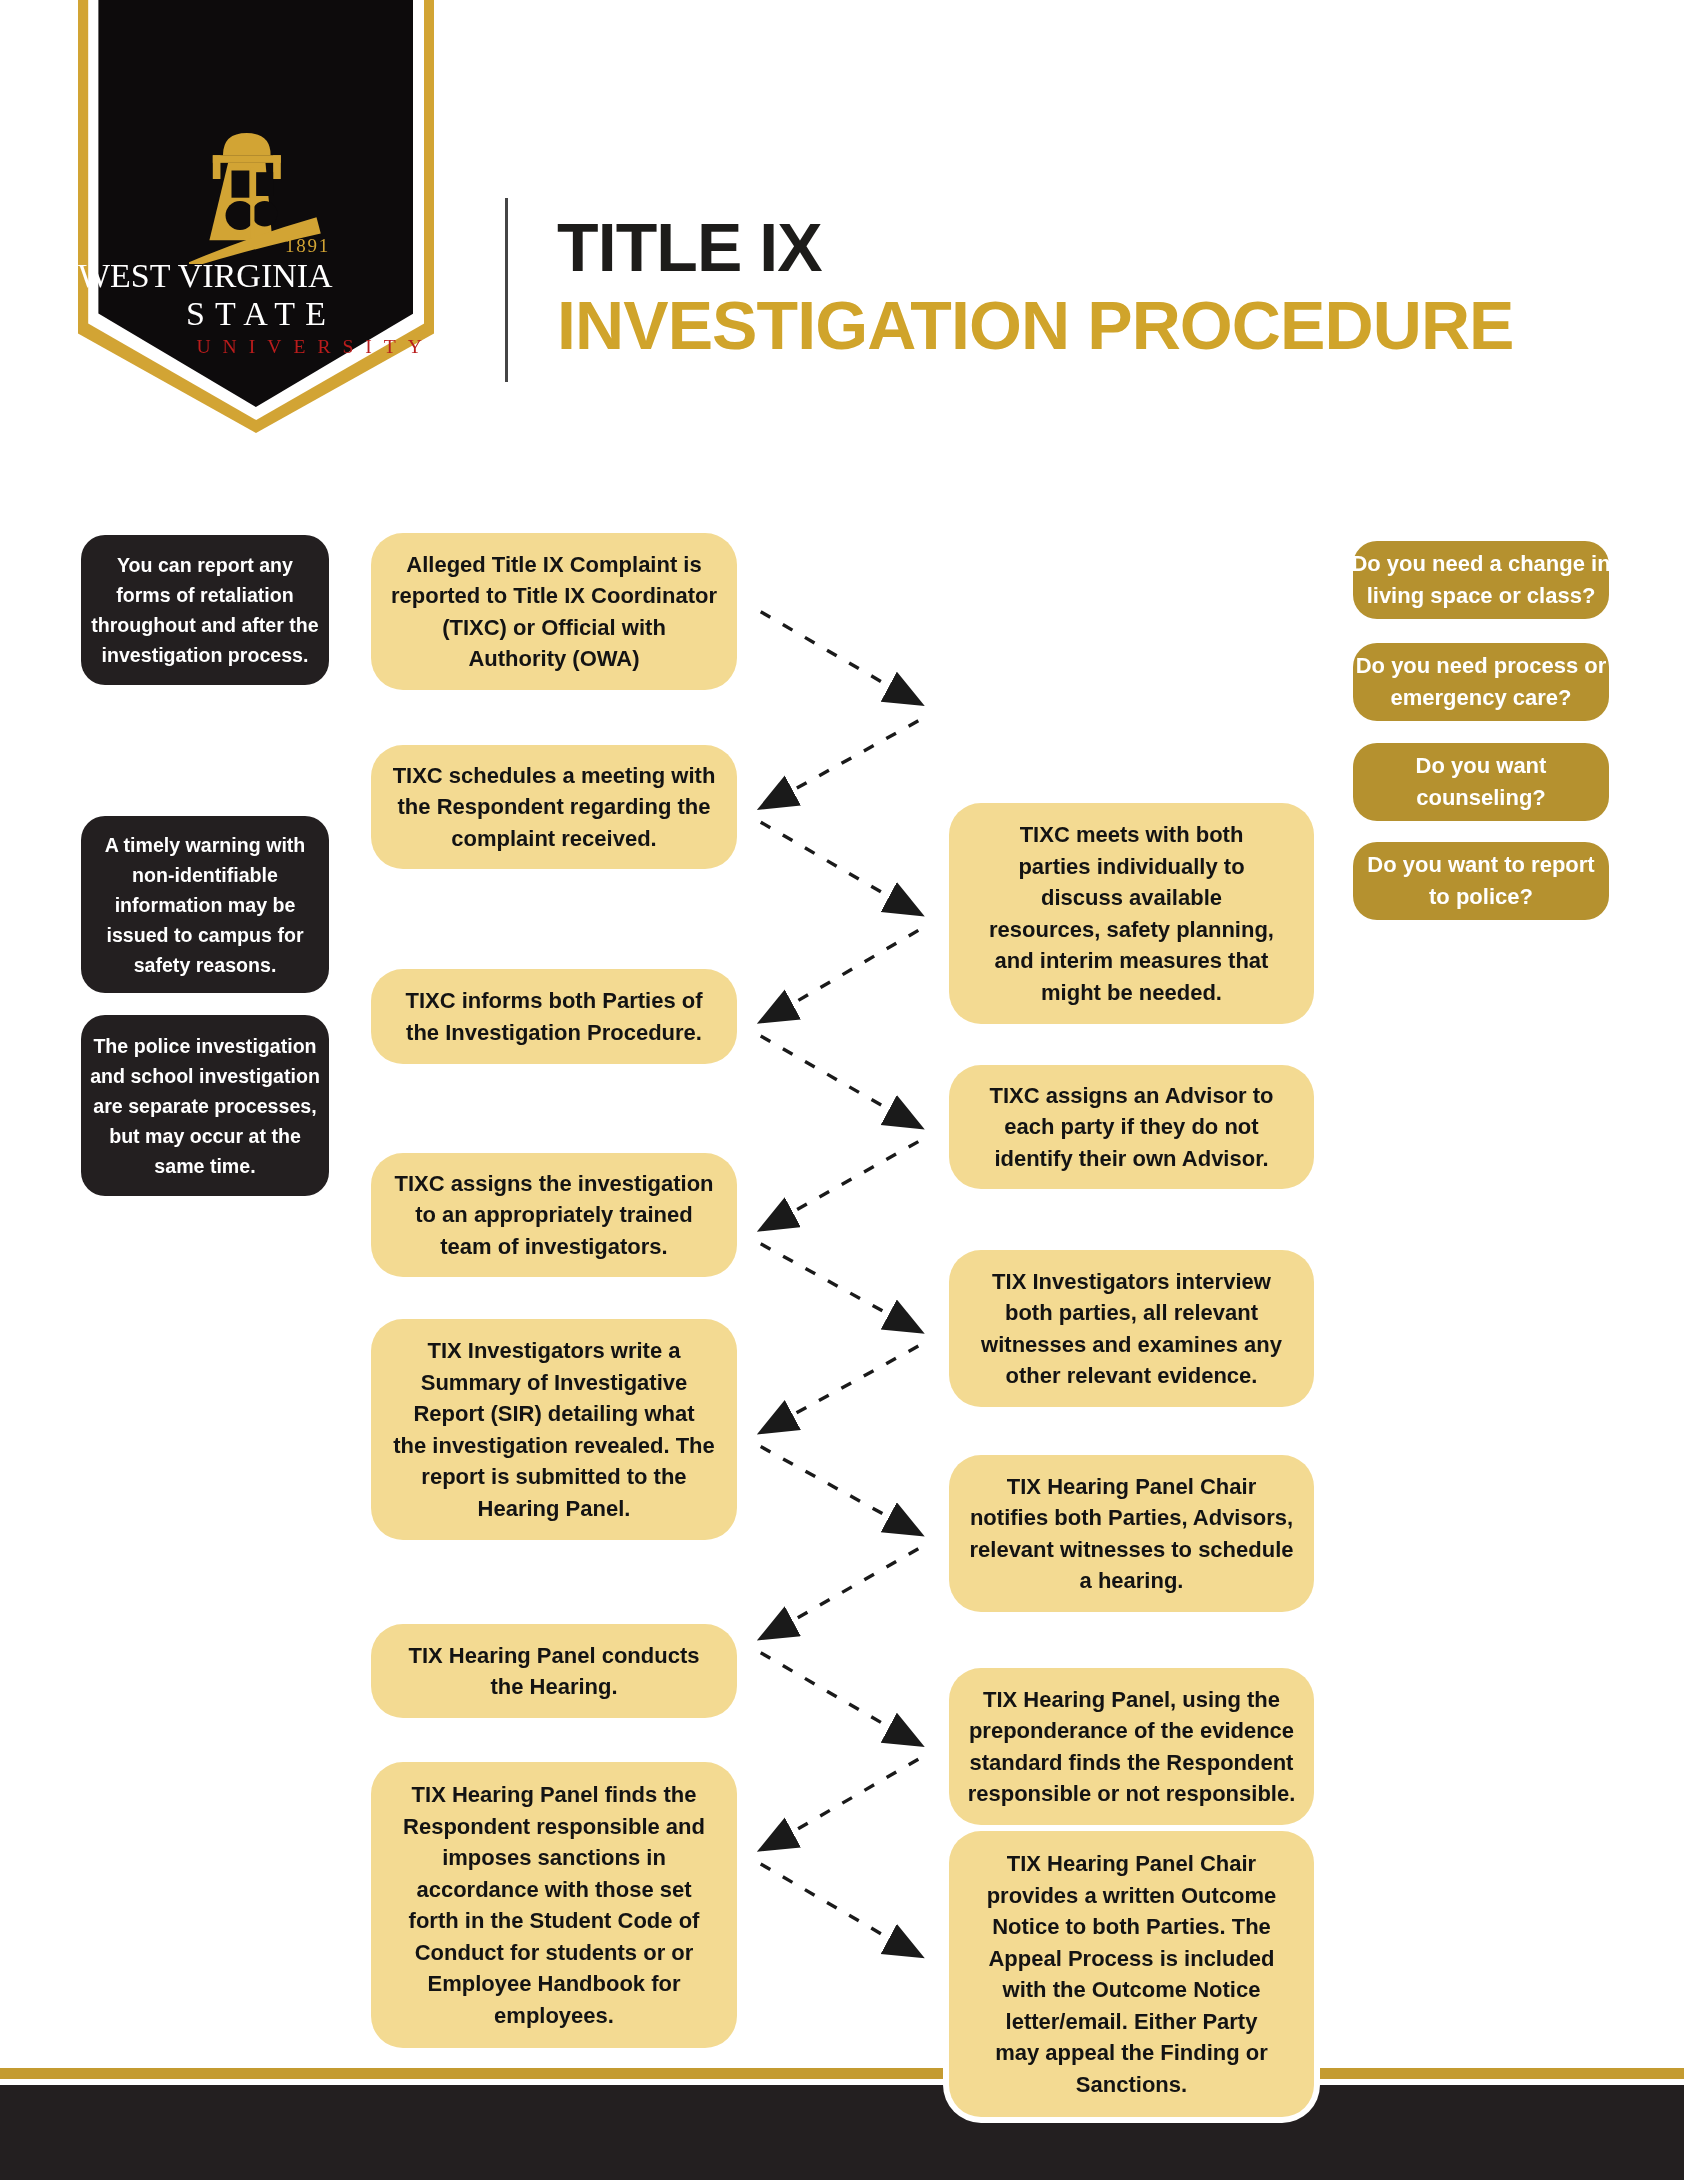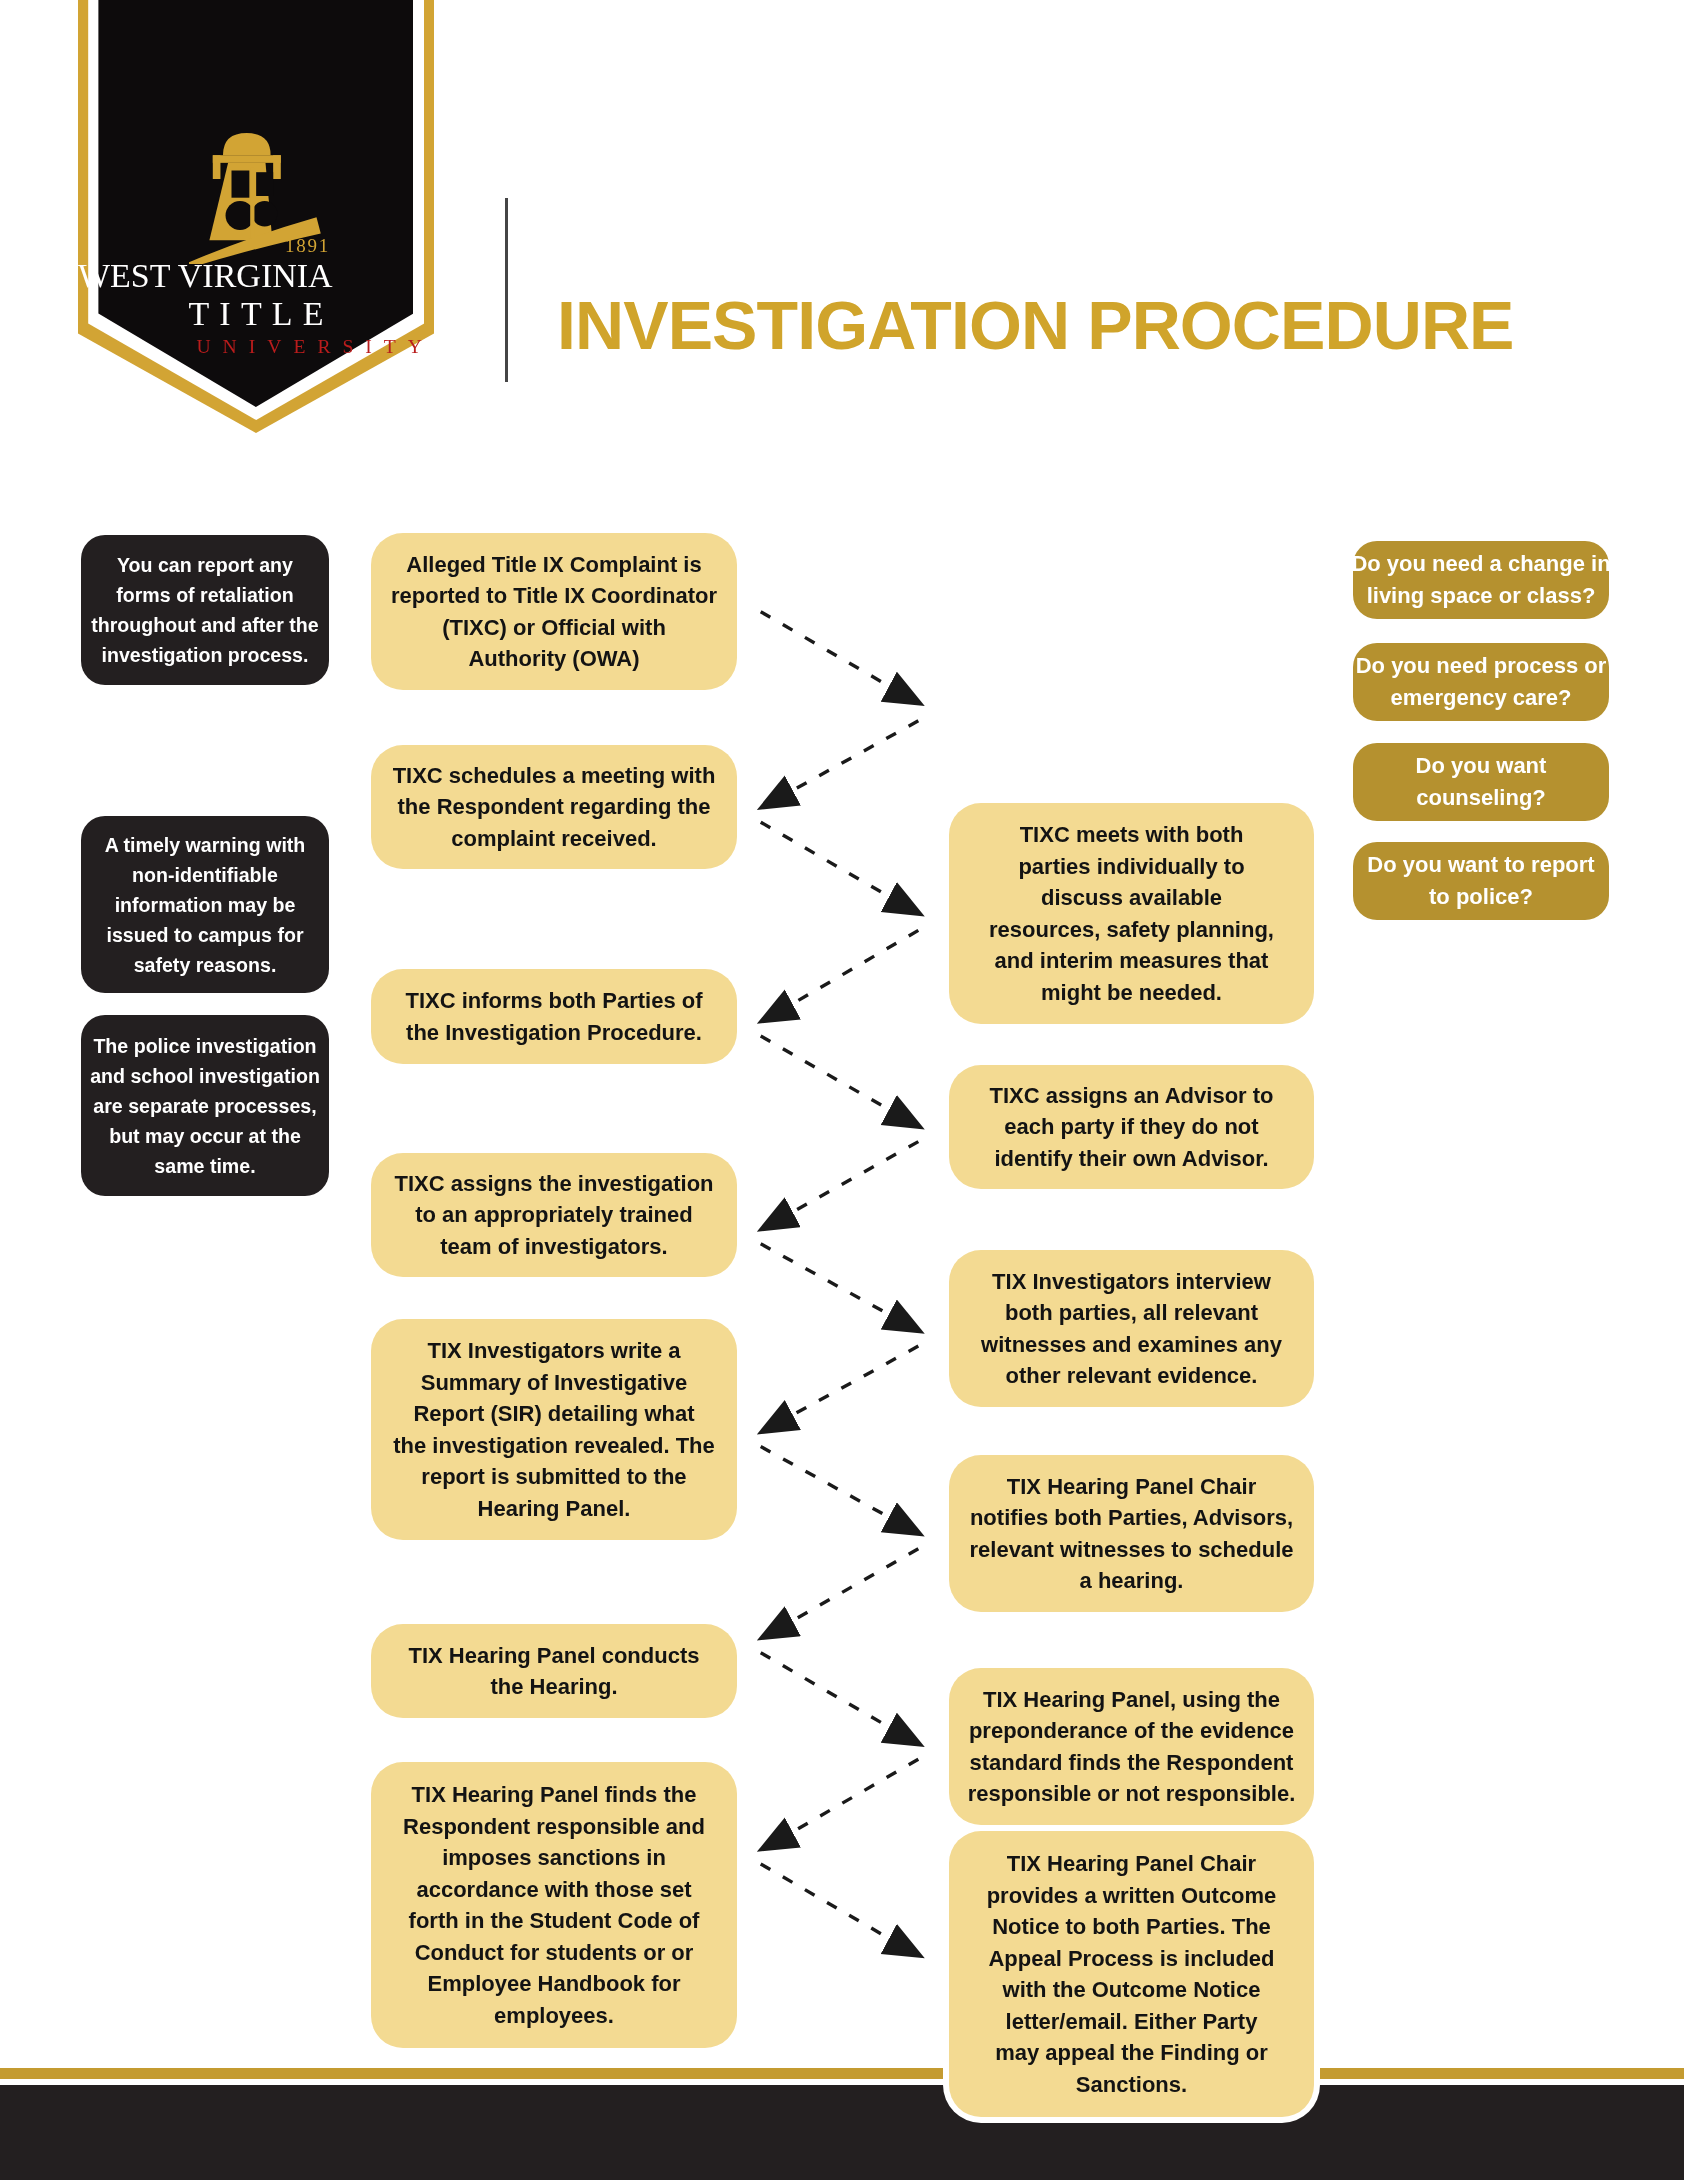--- a/index.html
+++ b/index.html
@@ -90,25 +90,26 @@
         <rect x="79" y="52" width="20" height="28"></rect>
         <circle cx="60" cy="103" r="17"></circle>
         <circle cx="89" cy="101" r="15"></circle>
         <rect x="73" y="48" width="4" height="84" fill="#0d0b0c" opacity="0"></rect>
       </g>
       <rect x="72" y="46" width="5" height="86" fill="#d2a434"></rect>
       <path d="M0,158 Q70,128 150,105 L155,124 Q76,142 16,160 L0,160 Z" fill="#d2a434"></path>
     </svg>
     <div class="logo-year">1891</div>
     <div class="logo-line1">WEST VIRGINIA</div>
-    <div class="logo-line2">TITLE</div>
+    <div class="logo-line2">STATE</div>
     <div class="logo-line3">UNIVERSITY</div>
   </div>
 
   <div class="divider"></div>
+  <div class="title1">TITLE IX</div>
   <div class="title2">INVESTIGATION PROCEDURE</div>
 
   <div class="box note" style="top:535px;height:150px;">You can report any
 forms of retaliation
 throughout and after the
 investigation process.</div>
   <div class="box note" style="top:816px;height:177px;">A timely warning with
 non-identifiable
 information may be
 issued to campus for

